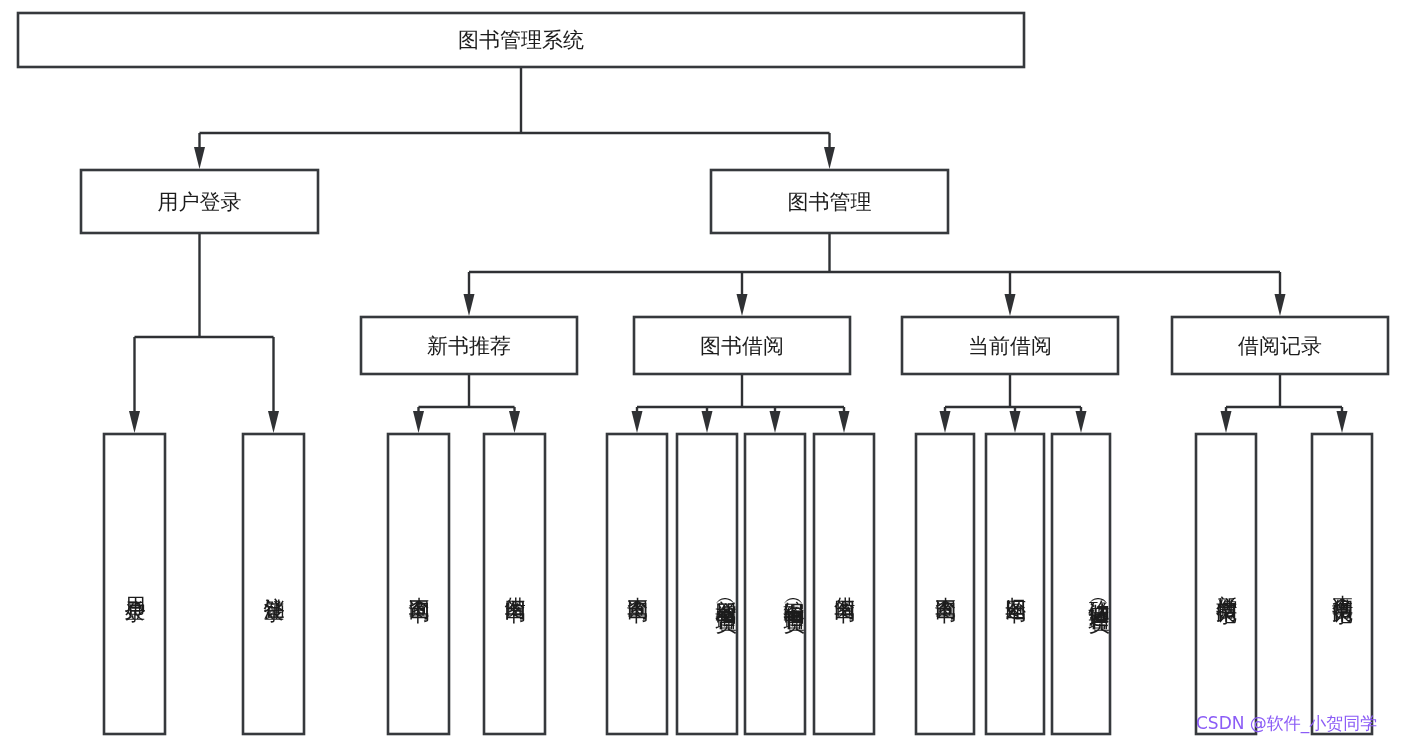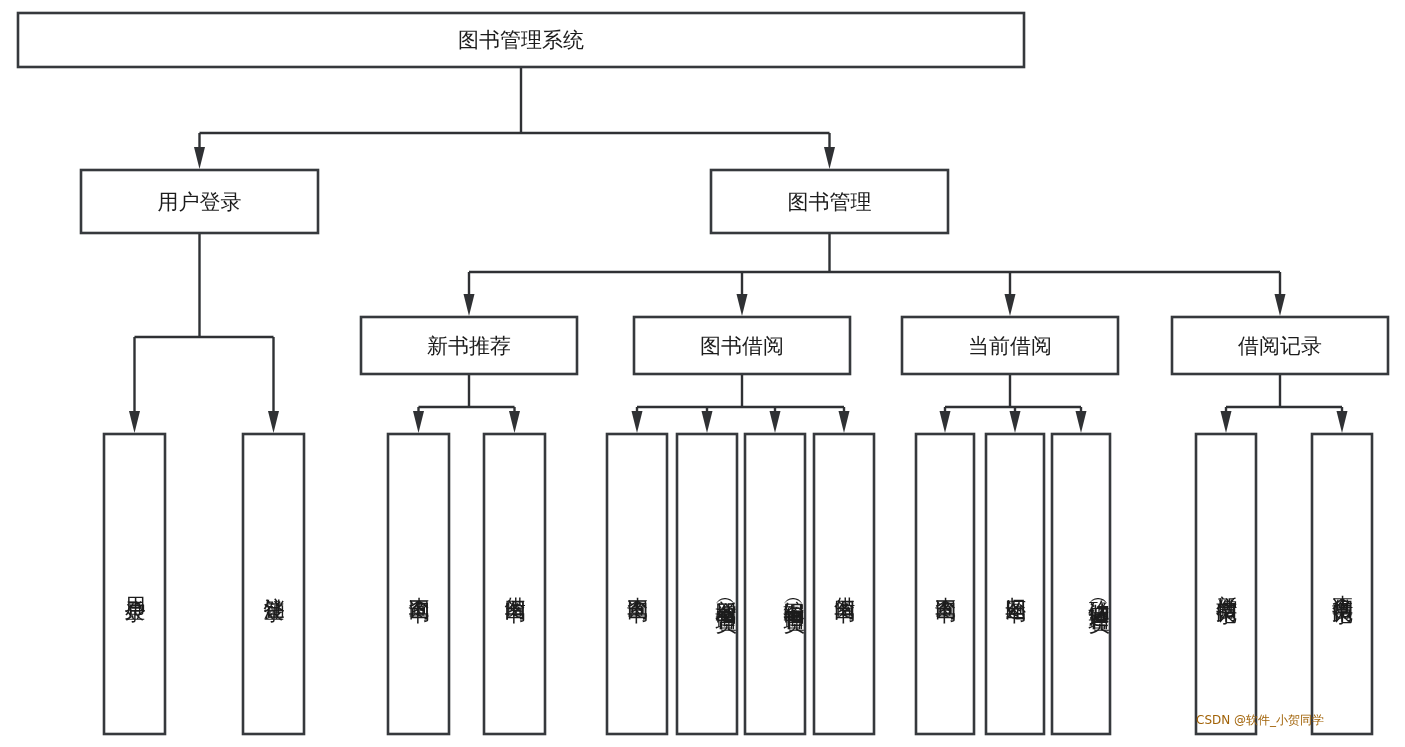--- a/index.html
+++ b/index.html
@@ -61,22 +61,22 @@
     white-space: nowrap;
     pointer-events: none;
     user-select: none;
   }
   .leaf-label.centered {
     align-items: center;
   }
   .watermark {
     position: absolute;
     font-family: "DejaVu Sans", "Liberation Sans", sans-serif;
-    font-size: 12px;
-    color: #a16207;
+    font-size: 17px;
+    color: #8b5cf6;
     white-space: nowrap;
     user-select: none;
   }
 </style>
 </head>
 <body>
 
 <div id="stage">
 
   <svg id="diagram" viewBox="0 0 1405 747">

